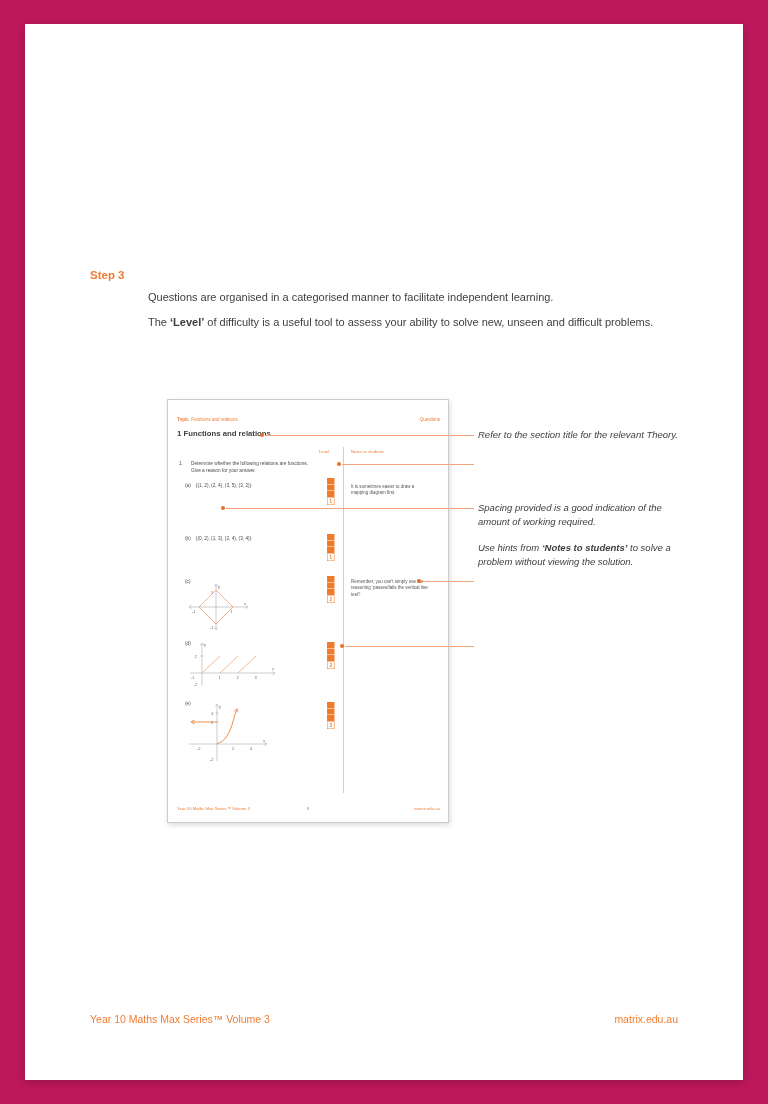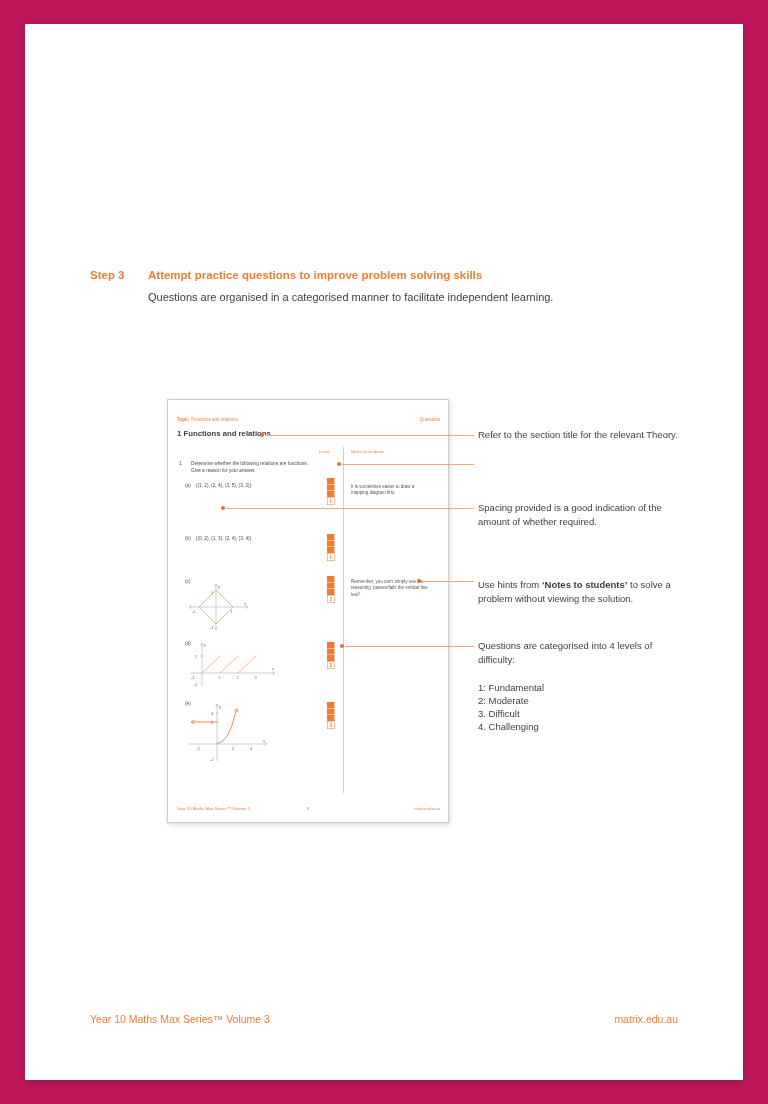--- a/index.html
+++ b/index.html
@@ -39,38 +39,38 @@
   .ws-graph text{font-size:8px;fill:#6b6b6e;font-family:"Liberation Sans",sans-serif;}
   .ws-footer-left{position:absolute;left:18px;top:812px;font-size:8.5px;}
   .ws-footer-page{position:absolute;left:0;right:0;top:812px;text-align:center;font-size:8.5px;color:#909092;}
   .ws-footer-right{position:absolute;right:16px;top:812px;font-size:8.5px;}
 
   
   .cline{position:absolute;height:1px;background:#f3a67c;z-index:5;}
   .cdot{position:absolute;width:4px;height:4px;border-radius:50%;background:#ec6f26;z-index:6;}
 
   
-  .ann{position:absolute;left:453px;width:200px;font-size:9.5px;line-height:14px;color:#3e3e40;z-index:2;}
+  .ann{position:absolute;left:453px;width:200px;font-size:9.5px;line-height:14px;color:#3e3e40;z-index:2;font-style:italic;}
   .ann-list{margin-top:14px;line-height:13px;}
 
   
   .footer-left{position:absolute;left:65px;top:989px;font-size:10.5px;color:#ef7d33;}
   .footer-right{position:absolute;right:65px;top:989px;font-size:10.5px;color:#ef7d33;}
 </style>
 </head>
 <body>
 
 <div class="canvas">
   <div class="sheet">
 
     <span class="step-label">Step 3</span>
-    <span class="step-title">Attempt practice questions to improve problem solving skills</span>
 
     <div class="step-body">
       <p>Questions are organised in a categorised manner to facilitate independent learning.</p>
+      <p><span>The </span><b>‘Level’</b><span> of difficulty is a useful tool to assess your ability to solve new, unseen and difficult problems.</span></p>
     </div>
 
     <div class="worksheet">
       <div class="ws-inner">
 
         <div class="ws-header-left ws-orange">
           <b>Topic</b><span>Functions and relations</span>
         </div>
         <div class="ws-header-right ws-orange">Questions</div>
 
@@ -206,29 +206,20 @@
     <div class="cdot" style="left:196px;top:482px;"></div>
     <div class="cline" style="left:201px;top:484px;width:248px;"></div>
 
     <div class="cdot" style="left:392px;top:555px;"></div>
     <div class="cline" style="left:397px;top:557px;width:52px;"></div>
 
     <div class="cdot" style="left:315px;top:620px;"></div>
     <div class="cline" style="left:320px;top:622px;width:129px;"></div>
 
     <div class="ann" style="top:404px;">Refer to the section title for the relevant Theory.</div>
-    <div class="ann" style="top:477px;">Spacing provided is a good indication of the amount of whether required.</div>
-    <div class="ann" style="top:554px;"><span>Use hints from </span><b>‘Notes to students’</b><span> to solve a problem without viewing the solution.</span></div>
-    <div class="ann" style="top:615px;">
-      <div>Questions are categorised into 4 levels of difficulty:</div>
-      <div class="ann-list">
-        <div>1: Fundamental</div>
-        <div>2: Moderate</div>
-        <div>3. Difficult</div>
-        <div>4. Challenging</div>
-      </div>
-    </div>
+    <div class="ann" style="top:477px;">Spacing provided is a good indication of the amount of working required.</div>
+    <div class="ann" style="top:517px;"><span>Use hints from </span><b>‘Notes to students’</b><span> to solve a problem without viewing the solution.</span></div>
 
     <div class="footer-left">Year 10 Maths Max Series™ Volume 3</div>
     <div class="footer-right">matrix.edu.au</div>
 
   </div>
 </div>
 
 </body></html>

